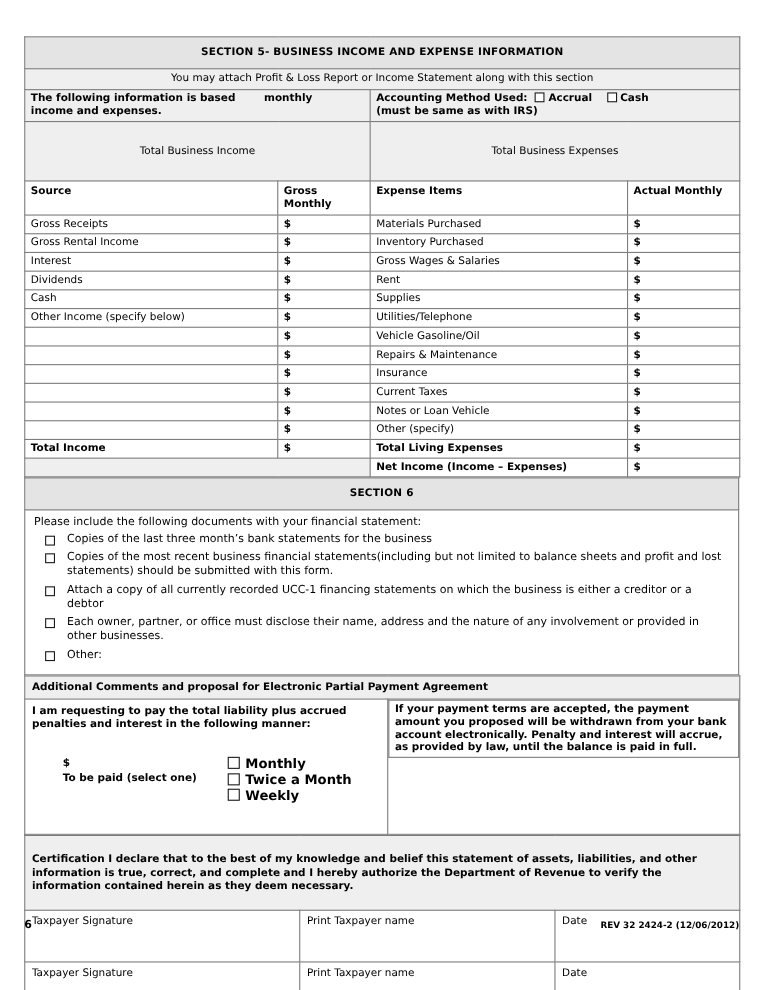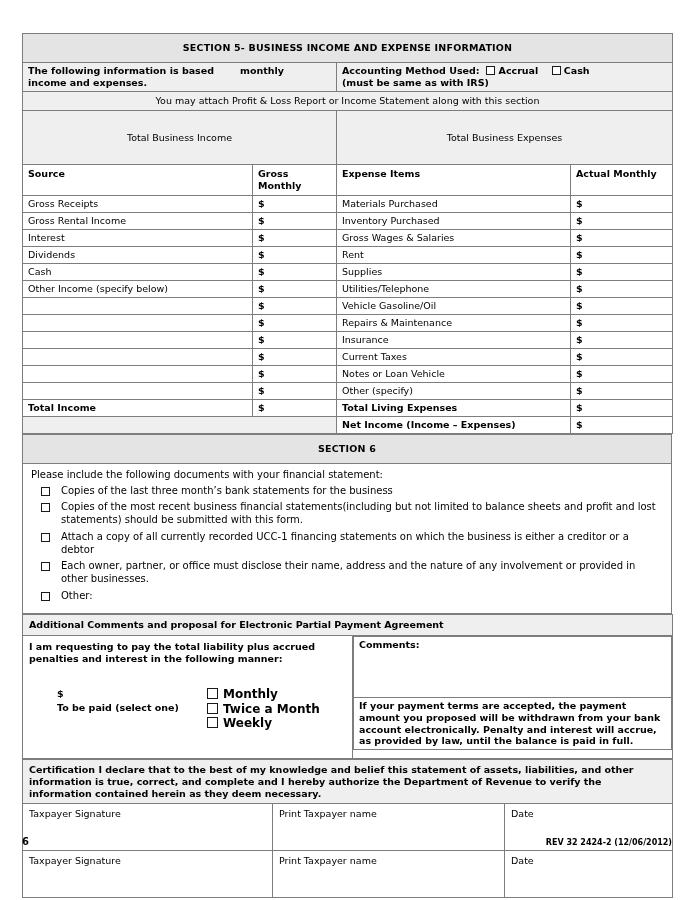--- a/index.html
+++ b/index.html
@@ -154,21 +154,21 @@
     font-weight: bold;
     font-size: 9.5px;
     line-height: 1.33;
   }
 
   
   .cert {
     font-weight: bold;
     font-size: 9.5px;
     line-height: 1.33;
-    padding: 4px 6px !important;
+    padding: 16px 6px !important;
     margin-top: 32px;
   }
   .sig-cell { height: 38px; font-size: 9.5px; padding: 4px 6px !important; }
 
   
   .footer {
     position: absolute;
     left: 22px;
     top: 836px;
     width: 650px;
@@ -187,39 +187,39 @@
   <table class="grid">
     <colgroup>
       <col class="col-src">
         <col class="col-gm">
         <col class="col-exp">
         <col class="col-am">
     </colgroup>
     <tbody>
       <tr>
         <td colspan="4" class="shade sec-title">SECTION 5- BUSINESS INCOME AND EXPENSE INFORMATION</td>
+      </tr>
+      <tr>
+        <td colspan="4" class="shade-lite sub-note">You may attach Profit &amp; Loss Report or Income Statement along with this section</td>
       </tr>
       <tr>
         <td colspan="2" class="shade-lite methods-left">
           <span>The following information is based</span><span class="gapfill"></span><span>monthly</span><br>
           <span>income and expenses.</span>
         </td>
         <td colspan="2" class="shade-lite methods-right">
           <span>Accounting Method Used:</span>
           &nbsp;<span class="cbx"></span>
           <span>Accrual</span>
           &nbsp;&nbsp;&nbsp;<span class="cbx"></span>
           <span>Cash</span><br>
           <span>(must be same as with IRS)</span>
         </td>
       </tr>
       <tr>
-        <td colspan="4" class="shade-lite sub-note">You may attach Profit &amp; Loss Report or Income Statement along with this section</td>
-      </tr>
-      <tr>
         <td colspan="2" class="shade-lite totals-band">Total Business Income</td>
         <td colspan="2" class="shade-lite totals-band">Total Business Expenses</td>
       </tr>
       <tr>
         <td class="hdr-cell">Source</td>
         <td class="hdr-cell">Gross Monthly</td>
         <td class="hdr-cell">Expense Items</td>
         <td class="hdr-cell">Actual Monthly</td>
       </tr>
 
@@ -377,25 +377,20 @@
             <div class="freq">
               <div><span class="cbx cbx-lg"></span><span>Monthly</span></div>
               <div><span class="cbx cbx-lg"></span><span>Twice a Month</span></div>
               <div><span class="cbx cbx-lg"></span><span>Weekly</span></div>
             </div>
           </div>
         </td>
         <td class="cell-pad-0">
           <table class="inner">
             <tbody>
-              <tr>
-                <td style="height:56px">
-                  <span class="comments-lbl">Comments:</span>
-                </td>
-              </tr>
               <tr class="split">
                 <td class="terms">If your payment terms are accepted, the payment amount you proposed will be withdrawn from your bank account electronically. Penalty and interest will accrue, as provided by law, until the balance is paid in full.</td>
               </tr>
             </tbody>
           </table>
         </td>
       </tr>
     </tbody>
   </table>
 

